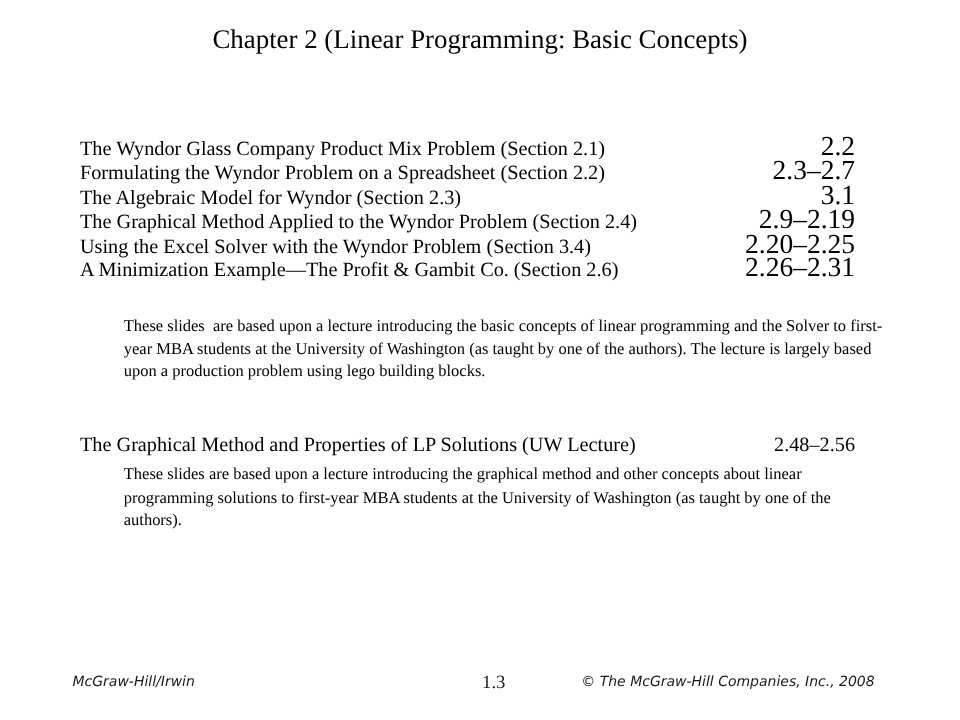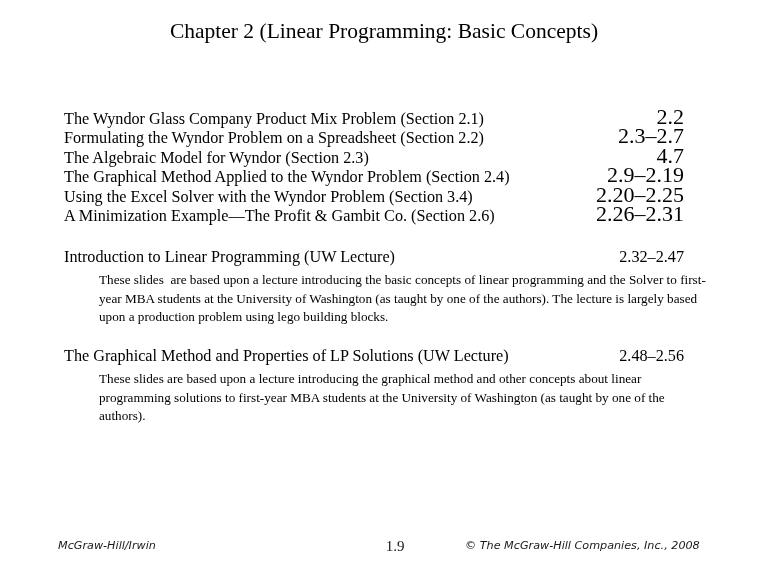--- a/index.html
+++ b/index.html
@@ -147,49 +147,45 @@
     <div class="toc-row">
       <span class="toc-label">The Wyndor Glass Company Product Mix Problem (Section 2.1)</span>
       <span class="toc-pages">2.2</span>
     </div>
     <div class="toc-row">
       <span class="toc-label">Formulating the Wyndor Problem on a Spreadsheet (Section 2.2)</span>
       <span class="toc-pages">2.3–2.7</span>
     </div>
     <div class="toc-row">
       <span class="toc-label">The Algebraic Model for Wyndor (Section 2.3)</span>
-      <span class="toc-pages">4.7</span>
+      <span class="toc-pages">3.1</span>
     </div>
     <div class="toc-row">
       <span class="toc-label">The Graphical Method Applied to the Wyndor Problem (Section 2.4)</span>
       <span class="toc-pages">2.9–2.19</span>
     </div>
     <div class="toc-row">
       <span class="toc-label">Using the Excel Solver with the Wyndor Problem (Section 3.4)</span>
       <span class="toc-pages">2.20–2.25</span>
     </div>
     <div class="toc-row">
       <span class="toc-label">A Minimization Example—The Profit &amp; Gambit Co. (Section 2.6)</span>
       <span class="toc-pages">2.26–2.31</span>
     </div>
   </div>
 
   <div class="lecture-group" id="lecture-group-0">
-    <div class="lecture-head">
-      <span class="lecture-title">Introduction to Linear Programming (UW Lecture)</span>
-      <span class="lecture-pages">2.32–2.47</span>
-    </div>
     <div class="lecture-desc">These slides  are based upon a lecture introducing the basic concepts of linear programming and the Solver to first-year MBA students at the University of Washington (as taught by one of the authors). The lecture is largely based upon a production problem using lego building blocks.</div>
   </div>
 
   <div class="lecture-group" id="lecture-group-1">
     <div class="lecture-head">
       <span class="lecture-title">The Graphical Method and Properties of LP Solutions (UW Lecture)</span>
       <span class="lecture-pages">2.48–2.56</span>
     </div>
     <div class="lecture-desc">These slides are based upon a lecture introducing the graphical method and other concepts about linear programming solutions to first-year MBA students at the University of Washington (as taught by one of the authors).</div>
   </div>
 
   <div class="footer-left">McGraw-Hill/Irwin</div>
-  <div class="footer-center">1.9</div>
+  <div class="footer-center">1.3</div>
   <div class="footer-right">© The McGraw-Hill Companies, Inc., 2008</div>
 
 </div>
 
 </body></html>

